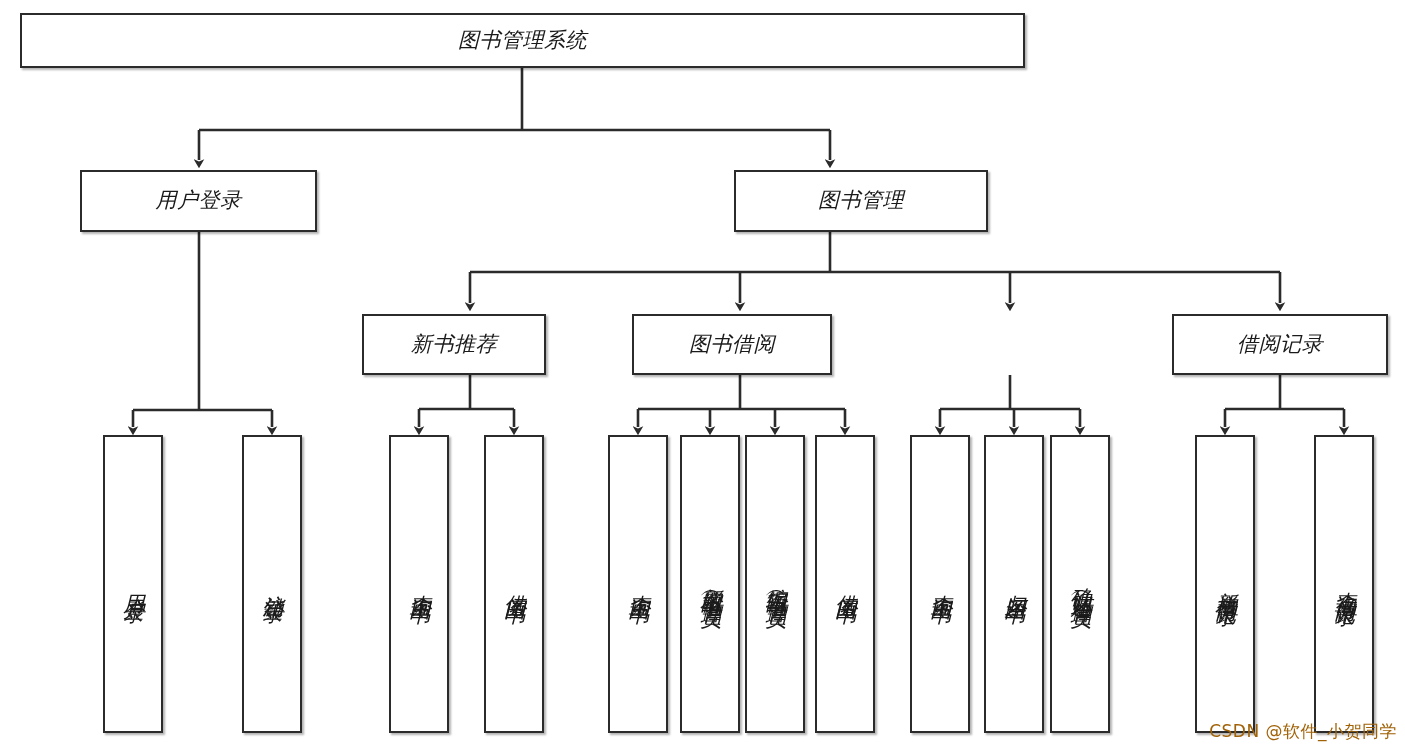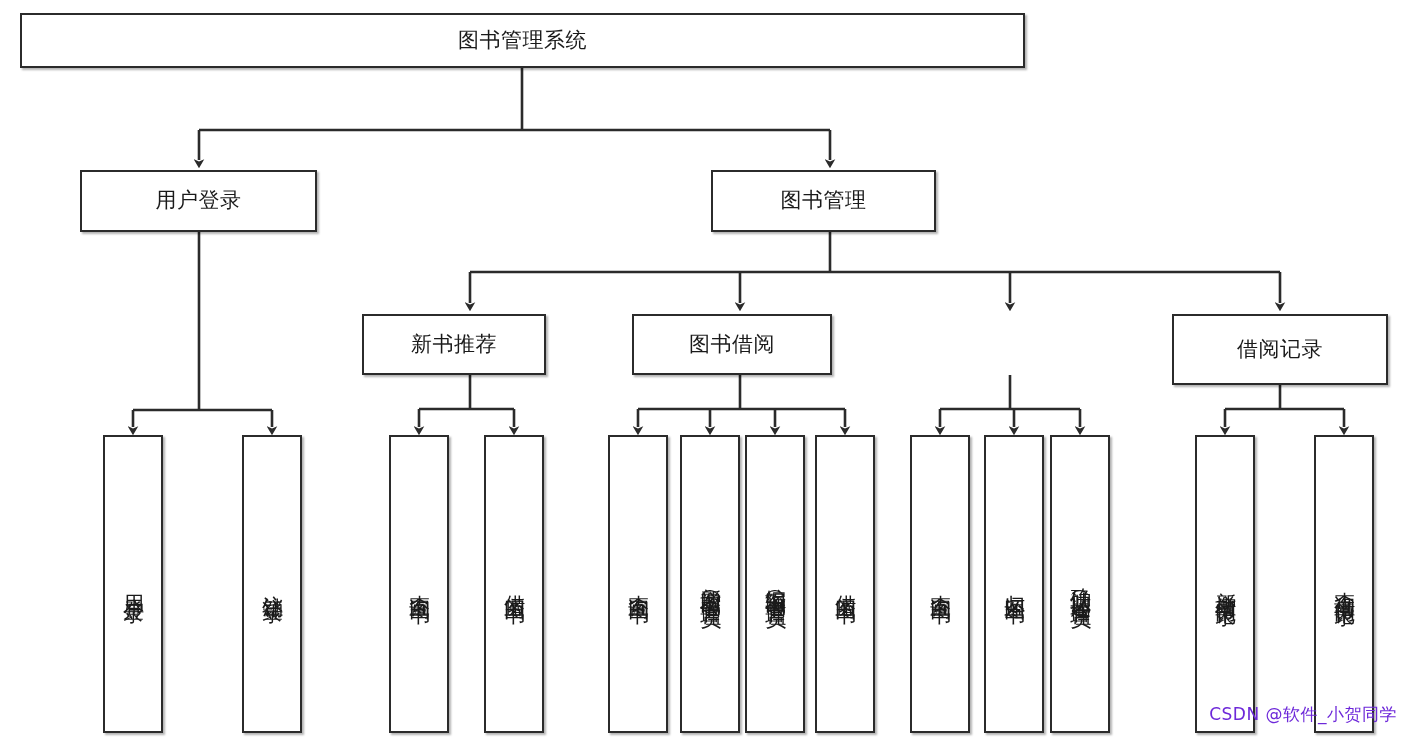--- a/index.html
+++ b/index.html
@@ -47,31 +47,32 @@
     letter-spacing: 3px;
     padding-top: 4px;
     padding-bottom: 4px;
     align-items: center;
     justify-content: center;
   }
   .node .lbl {
     display: block;
     text-align: right;
     line-height: 1.12;
+    font-style: italic;
   }
   .node.vert .lbl {
     writing-mode: vertical-rl;
     text-orientation: upright;
   }
   #watermark {
     position: absolute;
     right: 8px;
-    bottom: 21px;
+    bottom: 4px;
     font-size: 17px;
-    color: #6d28d9;
+    color: #a16207;
     letter-spacing: 0.5px;
     z-index: 5;
     white-space: nowrap;
   }
 </style>
 </head>
 <body>
 
 <div id="canvas">
 
@@ -125,31 +126,31 @@
     </g>
   </svg>
 
   <div class="node horiz" style="left:20px; top:13px; width:1005px; height:55px;">
     <span class="lbl">图书管理系统</span>
   </div>
 
   <div class="node horiz" style="left:80px; top:170px; width:237px; height:62px;">
     <span class="lbl">用户登录</span>
   </div>
-  <div class="node horiz" style="left:711px; top:170px; width:225px; height:62px;">
+  <div class="node horiz" style="left:734px; top:170px; width:254px; height:62px;">
     <span class="lbl">图书管理</span>
   </div>
 
   <div class="node horiz" style="left:362px; top:314px; width:184px; height:61px;">
     <span class="lbl">新书推荐</span>
   </div>
   <div class="node horiz" style="left:632px; top:314px; width:200px; height:61px;">
     <span class="lbl">图书借阅</span>
   </div>
-  <div class="node horiz" style="left:1172px; top:314px; width:216px; height:71px;">
+  <div class="node horiz" style="left:1172px; top:314px; width:216px; height:61px;">
     <span class="lbl">借阅记录</span>
   </div>
 
   <div class="node vert" style="left:103px; top:435px; width:60px; height:298px;">
     <span class="lbl">用户登录</span>
   </div>
   <div class="node vert" style="left:242px; top:435px; width:60px; height:298px;">
     <span class="lbl">注销登录</span>
   </div>
 

